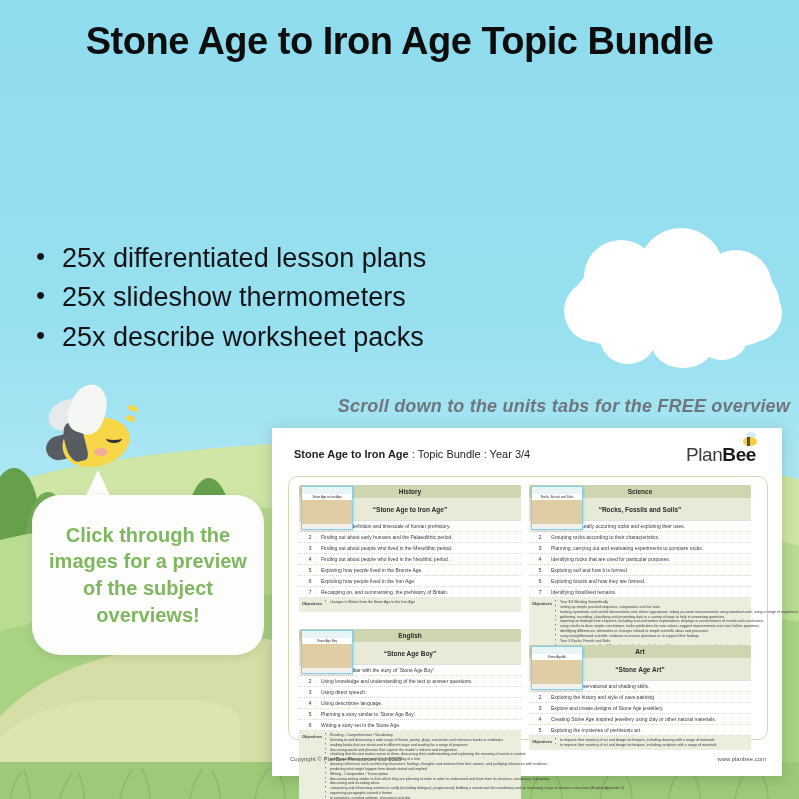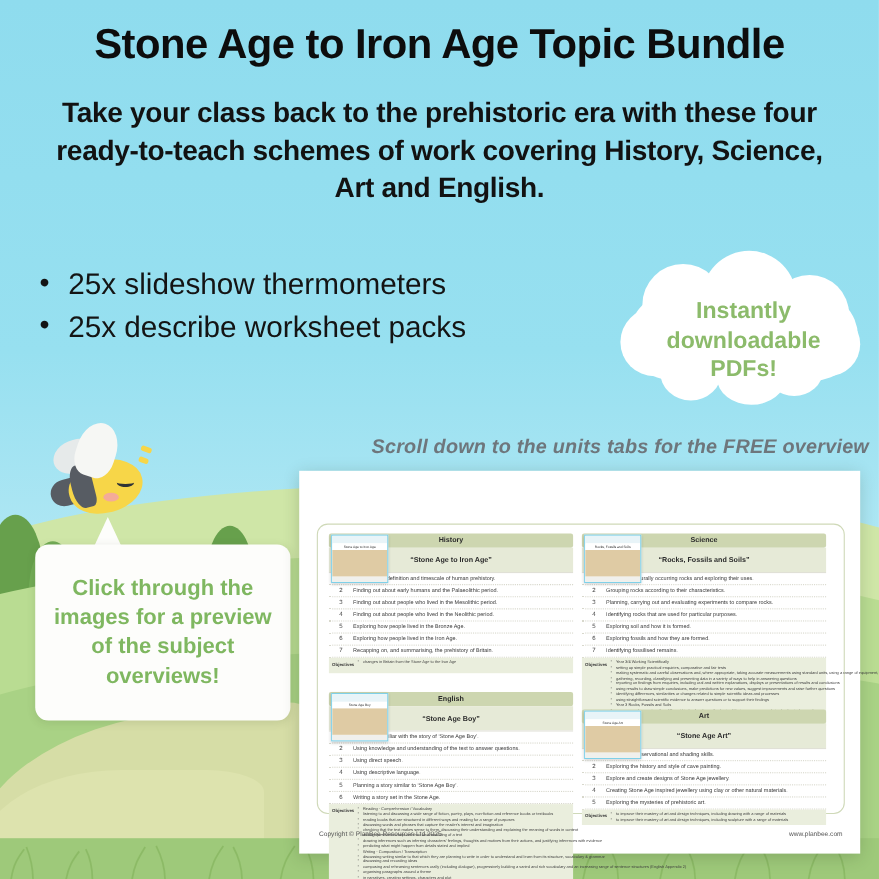--- a/index.html
+++ b/index.html
@@ -135,21 +135,21 @@
   }
   .bee .eye {
     position: absolute; left: 70px; top: 52px; width: 16px; height: 9px;
     border-bottom: 3px solid #2f3336; border-radius: 0 0 50% 50%;
   }
   .bee .spark { position: absolute; background: #f7d648; border-radius: 2px; }
 
   
   .bubble {
     position: absolute; left: 32px; top: 495px; width: 232px; height: 160px;
-    background: #fdfdfb; border-radius: 12px;
+    background: #fdfdfb; border-radius: 28px;
     box-shadow: 0 2px 8px rgba(60,80,40,.13);
     display: flex; align-items: center; justify-content: center;
   }
   .bubble-tail {
     position: absolute; left: 84px; top: 470px; width: 0; height: 0;
     border-left: 14px solid transparent; border-right: 14px solid transparent;
     border-bottom: 30px solid #fdfdfb;
   }
   .bubble-text {
     font-size: 20px; font-weight: bold; color: #7fb760;
@@ -322,42 +322,37 @@
           <path d="M632 48 C632 34 628 26 623 16"></path>
         <path d="M668 48 C670 33 675 25 682 15"></path>
           <path d="M700 48 C700 34 696 26 691 16"></path>
         <path d="M735 48 C737 33 742 25 749 15"></path>
           <path d="M768 48 C768 34 764 26 759 16"></path>
       </g>
     </svg>
   </div>
 
   <h1 class="headline">Stone Age to Iron Age Topic Bundle</h1>
-  <p class="subhead">Take your class back to the prehistoric era with these four ready-to-teach schemes of work covering History, Science, Art and English.</p>
 
   <ul class="bullets">
+    <li>25x differentiated lesson plans</li>
     <li>25x slideshow thermometers</li>
     <li>25x describe worksheet packs</li>
   </ul>
 
   <div class="cloud">
     <div class="puff" style="left:24px;top:12px;width:74px;height:74px;"></div>
     <div class="puff" style="left:78px;top:0px;width:86px;height:86px;"></div>
     <div class="puff" style="left:140px;top:22px;width:72px;height:72px;"></div>
     <div class="puff" style="left:4px;top:52px;width:62px;height:62px;"></div>
     <div class="puff" style="left:164px;top:56px;width:58px;height:58px;"></div>
     <div class="puff" style="left:40px;top:84px;width:56px;height:52px;"></div>
     <div class="puff" style="left:92px;top:92px;width:62px;height:48px;"></div>
     <div class="puff" style="left:136px;top:86px;width:52px;height:46px;"></div>
     <div class="body"></div>
-    <div class="cloud-text">
-      <div>Instantly</div>
-      <div>downloadable</div>
-      <div>PDFs!</div>
-    </div>
   </div>
 
   <div class="bee">
     <div class="wing2"></div>
     <div class="tail"></div>
     <div class="body"></div>
     <div class="stripe"></div>
     <div class="wing1"></div>
     <div class="blush"></div>
     <div class="eye"></div>
@@ -367,20 +362,33 @@
 
   <div class="bubble-tail"></div>
   <div class="bubble">
     <div class="bubble-text">Click through the images for a preview of the subject overviews!</div>
   </div>
 
   <div class="scroll-hint">Scroll down to the units tabs for the FREE overview</div>
 
   <div class="doc">
 
+    <div class="doc-head">
+      <div class="doc-title">
+        <b>Stone Age to Iron Age</b><span> : Topic Bundle : Year 3/4</span>
+      </div>
+      <div class="planbee-logo">
+        <span>Plan</span><b>Bee</b>
+        <span class="logo-bee">
+          <span class="lb-w"></span>
+            <span class="lb-body"></span>
+            <span class="lb-str"></span>
+        </span>
+      </div>
+    </div>
 
     <div class="doc-body">
 
     <div class="panel history">
           <div class="thumb">
             <div class="t-top"></div>
             <div class="t-ttl">Stone Age to Iron Age</div>
             <div class="t-img"></div>
             <div class="t-bot"></div>
           </div>

